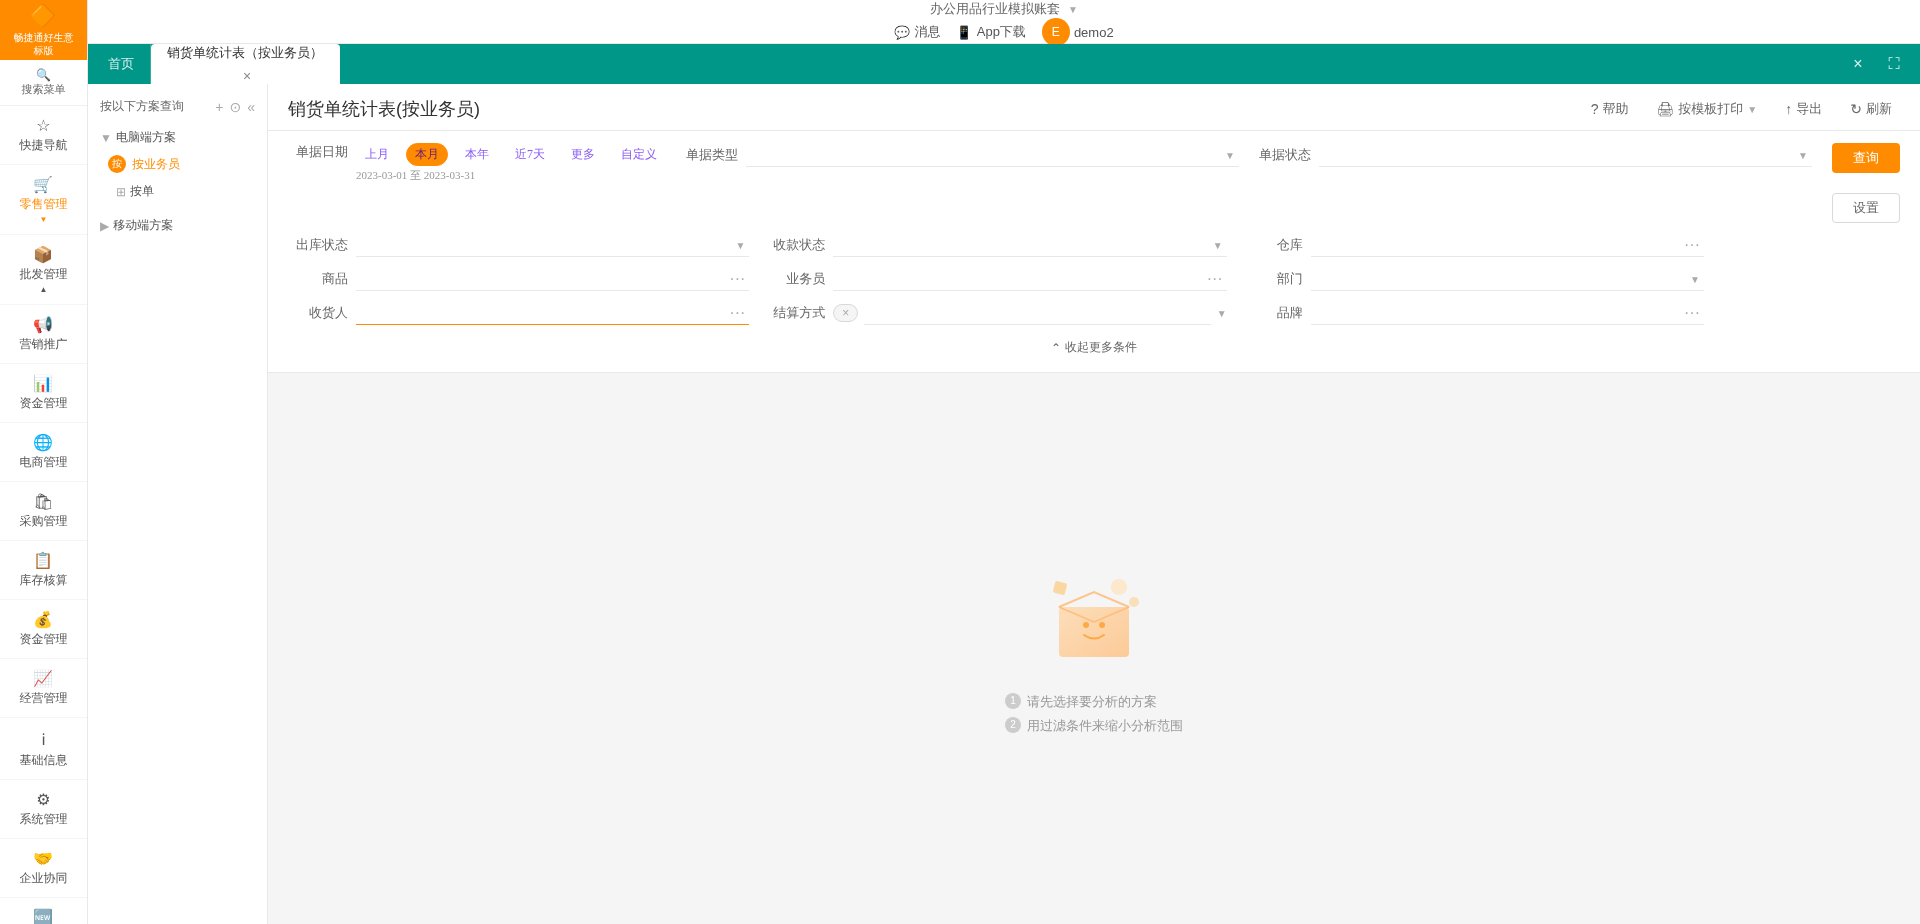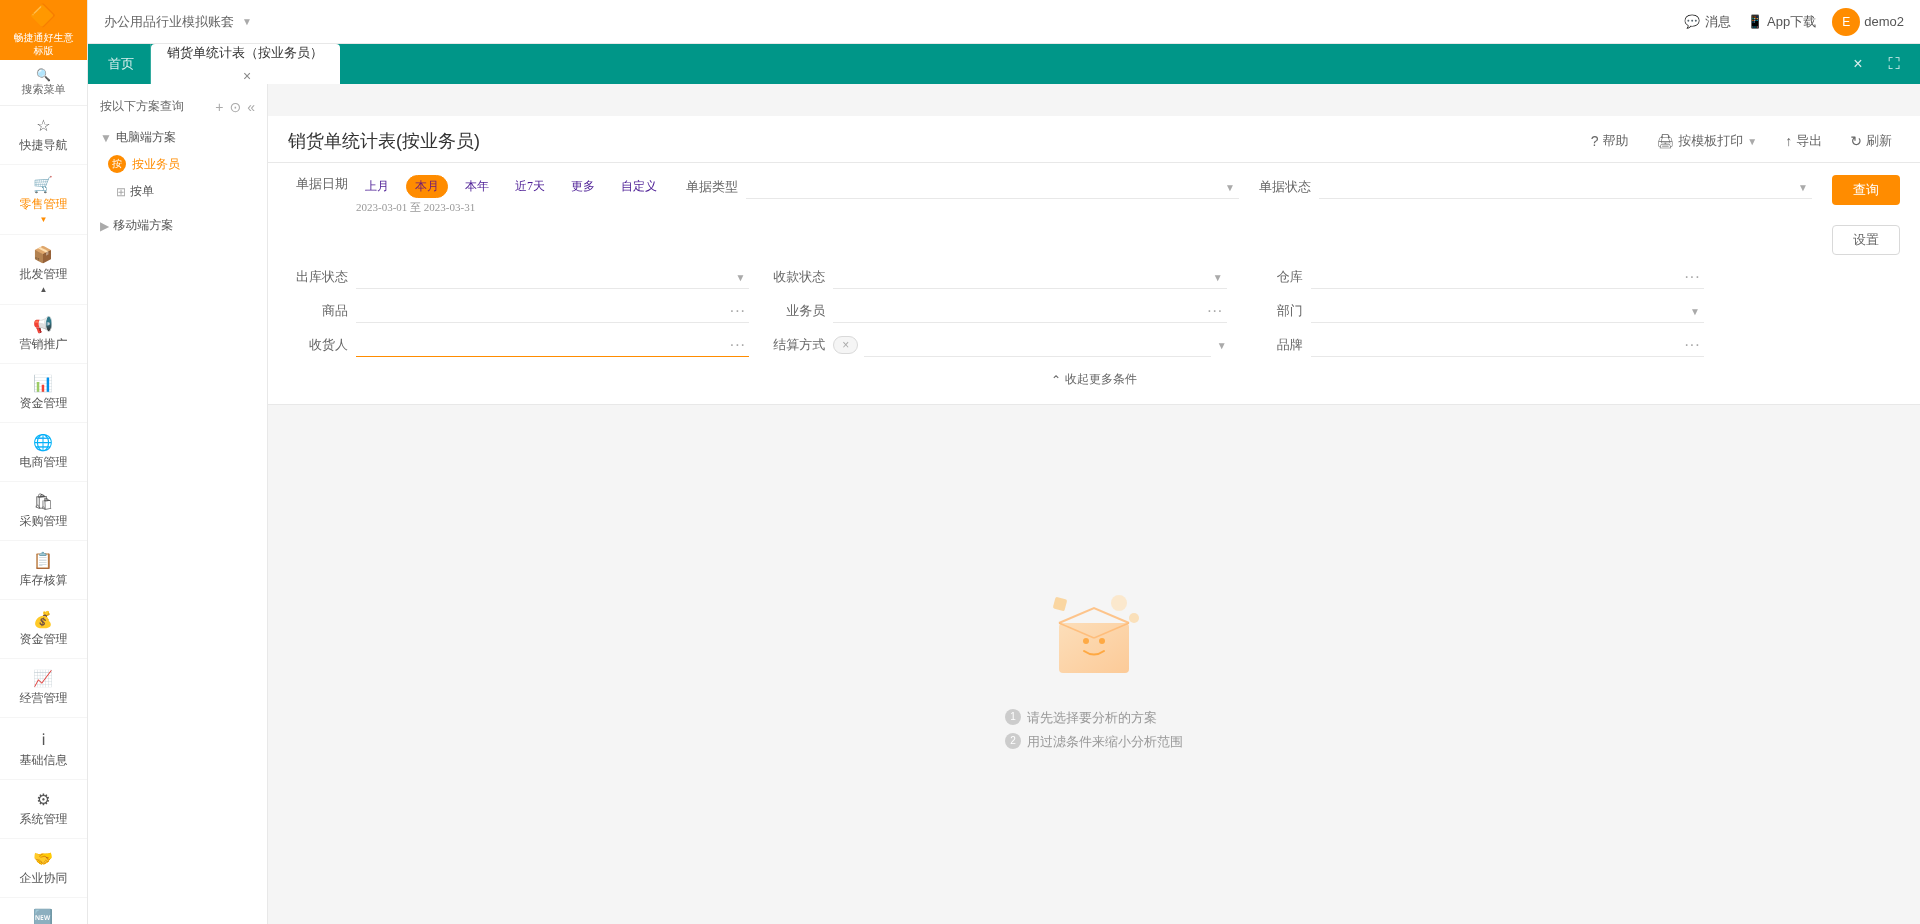--- a/index.html
+++ b/index.html
@@ -69,23 +69,24 @@
       overflow: hidden;
     }
 
     
     .top-bar {
       background: #fff;
       border-bottom: 1px solid #e8e8e8;
       display: flex;
       align-items: center;
       justify-content: space-between;
-      padding: 12px 16px;
+      padding: 0 16px;
       height: 44px;
       flex-shrink: 0;
+      flex-direction: column;
     }
     .top-bar-left {
       display: flex;
       align-items: center;
       gap: 8px;
       color: #555;
       font-size: 13px;
     }
     .top-bar-left .breadcrumb-text { color: #666; }
     .top-bar-left .dropdown-icon { color: #aaa; font-size: 10px; }
@@ -243,21 +244,20 @@
     }
     .scheme-sub-item .sub-icon { margin-right: 4px; color: #aaa; }
 
     
     .right-content {
       flex: 1;
       display: flex;
       flex-direction: column;
       overflow: hidden;
       background: #f5f5f5;
-      margin-top: 32px;
     }
 
     
     .page-header {
       background: #fff;
       padding: 12px 20px 8px 20px;
       border-bottom: 1px solid #e8e8e8;
       display: flex;
       align-items: center;
       justify-content: space-between;
@@ -365,21 +365,21 @@
     .date-filter {
       display: flex;
       align-items: center;
       gap: 8px;
     }
     .date-btn {
       padding: 2px 8px;
       border-radius: 12px;
       font-size: 12px;
       cursor: pointer;
-      color: #4c1d95;
+      color: #8b5cf6;
       border: 1px solid transparent;
     }
     .date-btn.active {
       background: #ff8c00;
       color: #701a75;
       border-color: #ff8c00;
     }
     .date-range-text {
       font-size: 11px;
       color: #999;

